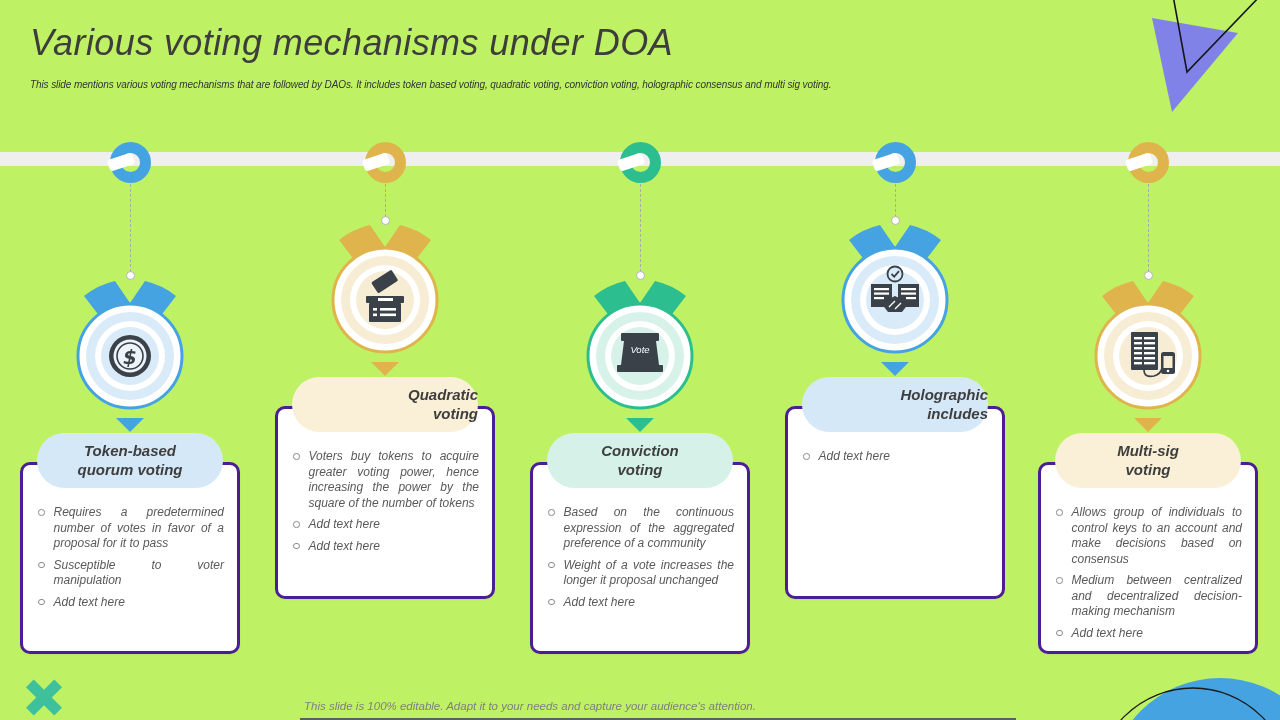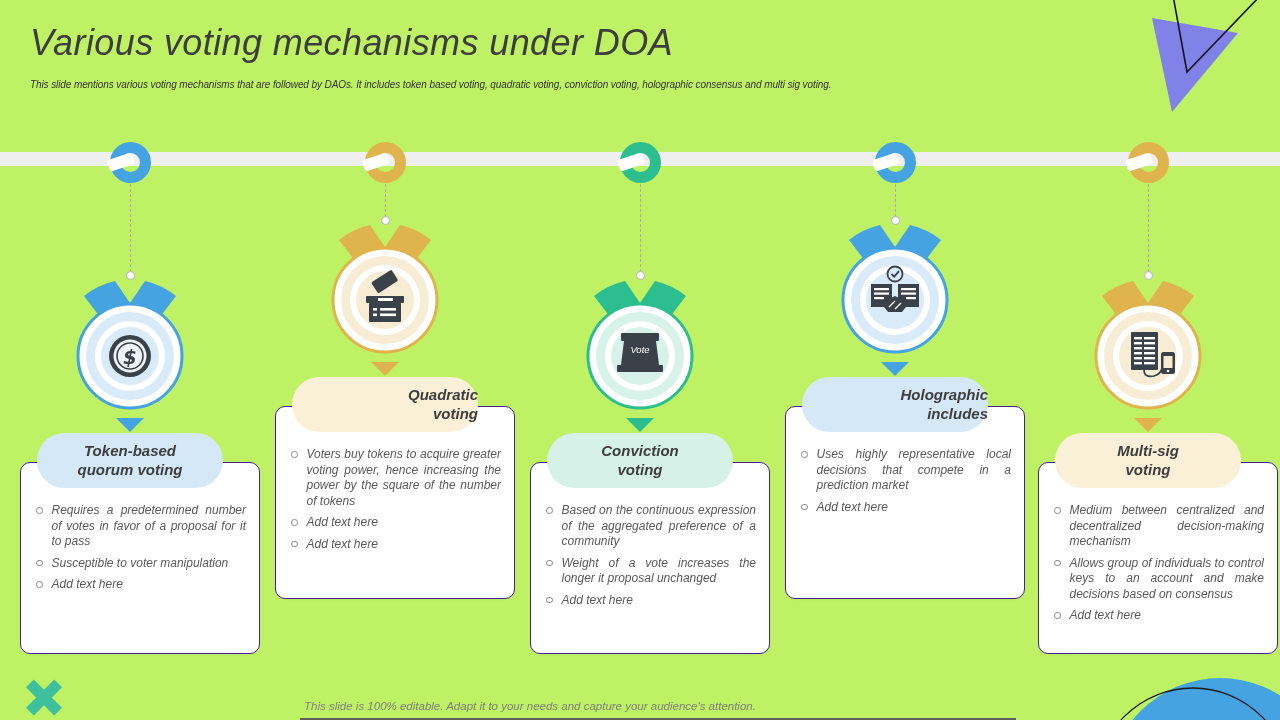--- a/index.html
+++ b/index.html
@@ -47,22 +47,22 @@
   .badge{position:absolute;left:calc(50% - 70px);width:140px;height:165px;z-index:3;}
   .low  .badge{top:271px;}
   .high .badge{top:215px;}
 
   .pill{position:absolute;left:calc(50% - 93px);width:186px;padding:8px 0 9px 0;
         border-radius:28px;background:var(--pill);text-align:center;z-index:2;
         font-size:15px;line-height:19px;font-weight:bold;color:#3e3e3e;}
   .low  .pill{top:433px;}
   .high .pill{top:377px;text-align:right;}
 
-  .card{position:absolute;left:calc(50% - 110px);width:240px;background:#fff;
-        border:1px solid #4c1d95;border-radius:10px;box-sizing:border-box;z-index:1;
+  .card{position:absolute;left:calc(50% - 110px);width:220px;background:#fff;
+        border:3px solid #4c1d95;border-radius:10px;box-sizing:border-box;z-index:1;
         box-shadow:0 1px 2px rgba(0,0,0,.04);}
   .low  .card{top:462px;height:192px;}
   .high .card{top:406px;height:193px;}
   .card ul{list-style:none;margin:0;padding:40px 13px 0 15px;}
   .card li{display:flex;gap:9px;margin-bottom:6px;font-size:12px;line-height:15.5px;color:#595959;}
   .bullet-marker{flex:0 0 auto;width:6.5px;height:6.5px;border:1.2px solid #8a8a8a;
         border-radius:50%;margin-top:4px;box-sizing:border-box;}
   .bullet-text{text-align:justify;}
 
   
@@ -243,24 +243,20 @@
           <rect x="81" y="82" width="10" height="2.2"></rect>
       </g>
       <path d="M64 92 L70 86 M70 94 L76 88" stroke="#fff" stroke-width="1.4" fill="none"></path>
     </svg>
     <div class="pill">
       <span>Holographic</span><br>
       <span>includes</span>
     </div>
     <div class="card">
       <ul>
-        <li>
-            <span class="bullet-marker"></span>
-            <span class="bullet-text">Uses highly representative local decisions that compete in a prediction market</span>
-          </li>
         <li>
             <span class="bullet-marker"></span>
             <span class="bullet-text">Add text here</span>
           </li>
       </ul>
     </div>
   </section>
 
   <section class="column low theme-gold" style="left:1018px">
     <div class="ring">
@@ -296,25 +292,25 @@
       <circle cx="90" cy="100" r="1.3" fill="#fff"></circle>
     </svg>
     <div class="pill">
       <span>Multi-sig</span><br>
       <span>voting</span>
     </div>
     <div class="card">
       <ul>
         <li>
             <span class="bullet-marker"></span>
+            <span class="bullet-text">Allows group of individuals to control keys to an account and make decisions based on consensus</span>
+          </li>
+        <li>
+            <span class="bullet-marker"></span>
             <span class="bullet-text">Medium between centralized and decentralized decision-making mechanism</span>
-          </li>
-        <li>
-            <span class="bullet-marker"></span>
-            <span class="bullet-text">Allows group of individuals to control keys to an account and make decisions based on consensus</span>
           </li>
         <li>
             <span class="bullet-marker"></span>
             <span class="bullet-text">Add text here</span>
           </li>
       </ul>
     </div>
   </section>
 
   <div class="footer-note">This slide is 100% editable. Adapt it to your needs and capture your audience's attention.</div>

